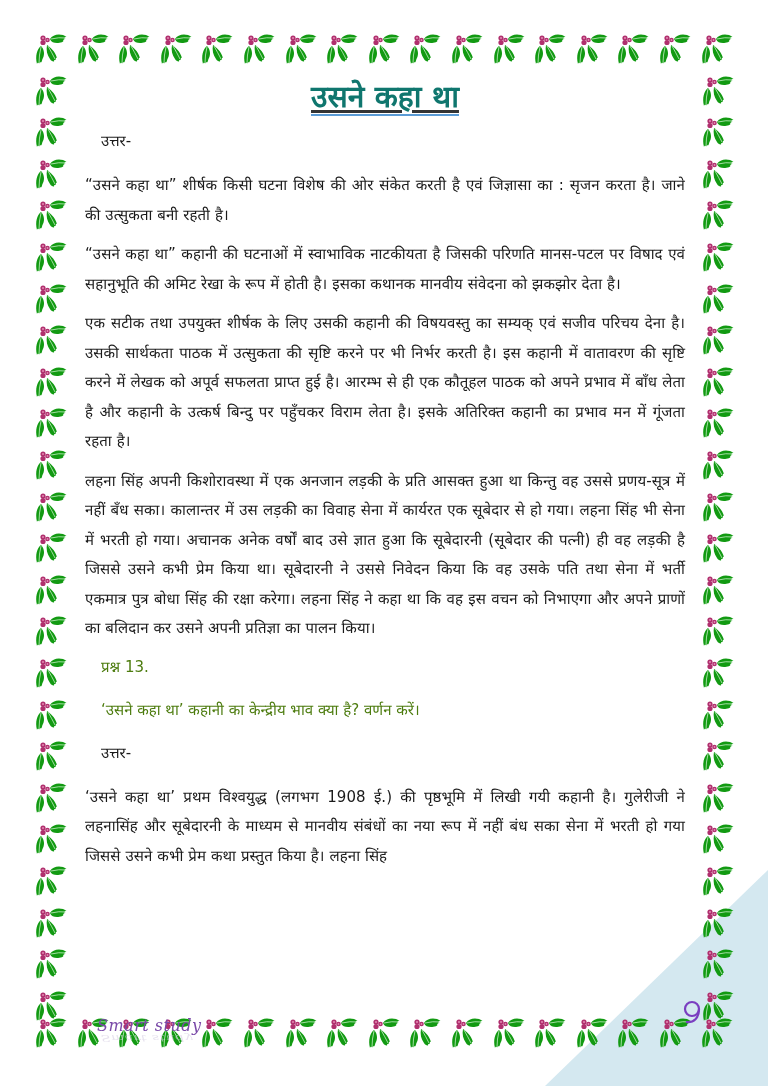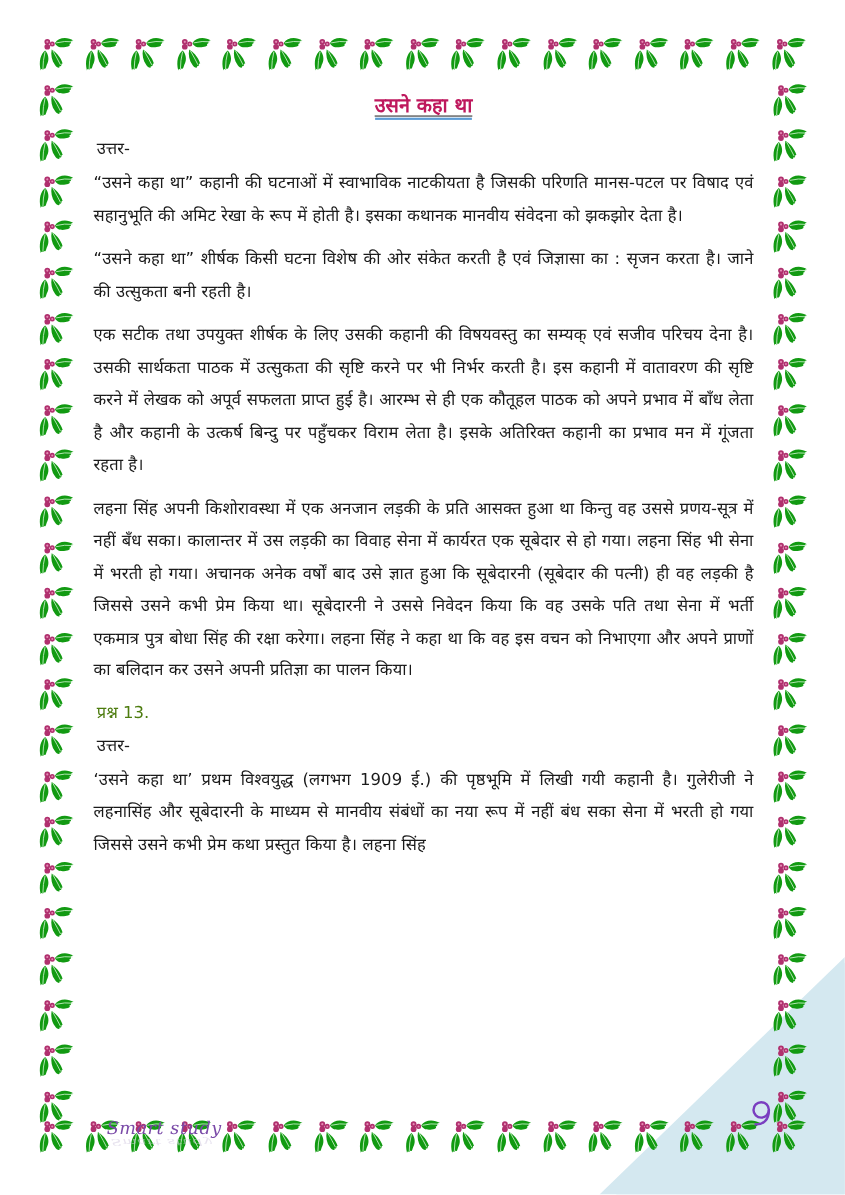--- a/index.html
+++ b/index.html
@@ -12,28 +12,28 @@
       position: absolute; left: 0; top: 0; width: 768px; height: 1086px;
       z-index: 0; pointer-events: none;
     }
     .border-layer { position: absolute; left: 0; top: 0; width: 768px; height: 1086px; z-index: 1; pointer-events: none; }
     .holly { position: absolute; width: 42px; height: 42px; }
     .page-content {
       position: absolute; left: 85px; top: 82px; width: 600px; z-index: 2;
       color: #1a1a1a;
     }
     .title {
-      text-align: center; font-size: 18px; color: #be185d;
+      text-align: center; font-size: 30px; color: #0f766e;
       margin: 0 0 10px 0; line-height: 30px;
     }
     .title span {
       border-bottom: 2px solid #5b9bd5; padding-bottom: 0px;
       text-decoration: underline; text-decoration-color: #333; text-underline-offset: 3px;
     }
-    .label { font-size: 15px; line-height: 27px; margin: 3px; }
+    .label { font-size: 15px; line-height: 27px; margin: 16px; }
     .para {
       font-size: 15px; line-height: 29.5px; margin: 0 0 10px 0;
       text-align: justify; letter-spacing: 0.1px;
     }
     .red { color: #4d7c0f; }
     .watermark {
       position: absolute; left: 97px; top: 1016px; z-index: 3;
       font-family: "DejaVu Serif", serif; font-style: italic;
       font-size: 16px; color: #7a4aa8; letter-spacing: 0.5px;
     }
@@ -316,28 +316,29 @@
     </svg>
     <svg class="holly" viewBox="0 0 42 42" width="42" height="42" style="left: 700px; top: 989px;">
       <use href="#holly-tile"></use>
     </svg>
   </div>
 
 <div class="page-content">
   <h1 class="title"><span>उसने कहा था</span></h1>
 
   <p class="label">उत्तर-</p>
+  <p class="para">“उसने कहा था” शीर्षक किसी घटना विशेष की ओर संकेत करती है एवं जिज्ञासा का : सृजन करता है। जाने की उत्सुकता बनी रहती है।</p>
   <p class="para">“उसने कहा था” कहानी की घटनाओं में स्वाभाविक नाटकीयता है जिसकी परिणति मानस-पटल पर विषाद एवं सहानुभूति की अमिट रेखा के रूप में होती है। इसका कथानक मानवीय संवेदना को झकझोर देता है।</p>
-  <p class="para">“उसने कहा था” शीर्षक किसी घटना विशेष की ओर संकेत करती है एवं जिज्ञासा का : सृजन करता है। जाने की उत्सुकता बनी रहती है।</p>
   <p class="para">एक सटीक तथा उपयुक्त शीर्षक के लिए उसकी कहानी की विषयवस्तु का सम्यक् एवं सजीव परिचय देना है। उसकी सार्थकता पाठक में उत्सुकता की सृष्टि करने पर भी निर्भर करती है। इस कहानी में वातावरण की सृष्टि करने में लेखक को अपूर्व सफलता प्राप्त हुई है। आरम्भ से ही एक कौतूहल पाठक को अपने प्रभाव में बाँध लेता है और कहानी के उत्कर्ष बिन्दु पर पहुँचकर विराम लेता है। इसके अतिरिक्त कहानी का प्रभाव मन में गूंजता रहता है।</p>
   <p class="para">लहना सिंह अपनी किशोरावस्था में एक अनजान लड़की के प्रति आसक्त हुआ था किन्तु वह उससे प्रणय-सूत्र में नहीं बँध सका। कालान्तर में उस लड़की का विवाह सेना में कार्यरत एक सूबेदार से हो गया। लहना सिंह भी सेना में भरती हो गया। अचानक अनेक वर्षों बाद उसे ज्ञात हुआ कि सूबेदारनी (सूबेदार की पत्नी) ही वह लड़की है जिससे उसने कभी प्रेम किया था। सूबेदारनी ने उससे निवेदन किया कि वह उसके पति तथा सेना में भर्ती एकमात्र पुत्र बोधा सिंह की रक्षा करेगा। लहना सिंह ने कहा था कि वह इस वचन को निभाएगा और अपने प्राणों का बलिदान कर उसने अपनी प्रतिज्ञा का पालन किया।</p>
 
   <p class="label red" style="margin-top:6px">प्रश्न 13.</p>
+  <p class="label red">‘उसने कहा था’ कहानी का केन्द्रीय भाव क्या है? वर्णन करें।</p>
   <p class="label">उत्तर-</p>
-  <p class="para">‘उसने कहा था’ प्रथम विश्वयुद्ध (लगभग 1909 ई.) की पृष्ठभूमि में लिखी गयी कहानी है। गुलेरीजी ने लहनासिंह और सूबेदारनी के माध्यम से मानवीय संबंधों का नया रूप में नहीं बंध सका सेना में भरती हो गया जिससे उसने कभी प्रेम कथा प्रस्तुत किया है। लहना सिंह</p>
+  <p class="para">‘उसने कहा था’ प्रथम विश्वयुद्ध (लगभग 1908 ई.) की पृष्ठभूमि में लिखी गयी कहानी है। गुलेरीजी ने लहनासिंह और सूबेदारनी के माध्यम से मानवीय संबंधों का नया रूप में नहीं बंध सका सेना में भरती हो गया जिससे उसने कभी प्रेम कथा प्रस्तुत किया है। लहना सिंह</p>
 </div>
 
 <div class="watermark">
   <span>Smart study</span>
   <span class="shadow">Smart study</span>
 </div>
 
 <div class="page-num">
   <svg width="26" height="26" viewBox="0 0 26 26">
     <circle cx="14" cy="9" r="7" fill="none" stroke="#7a3ec0" stroke-width="2.2"></circle>

